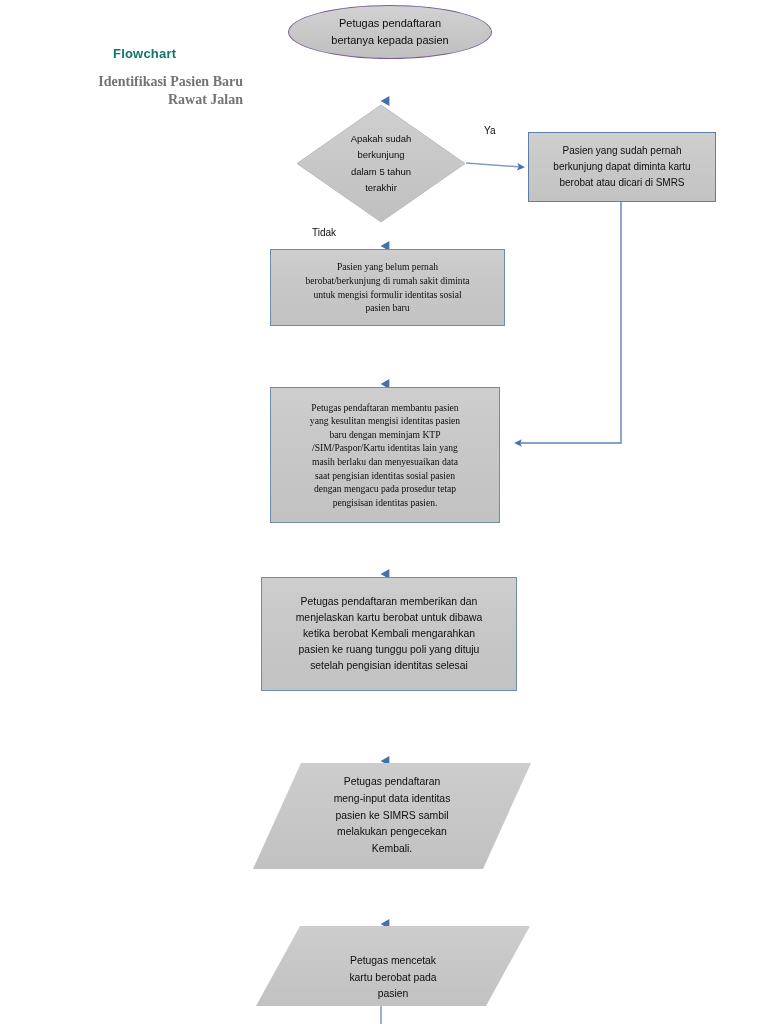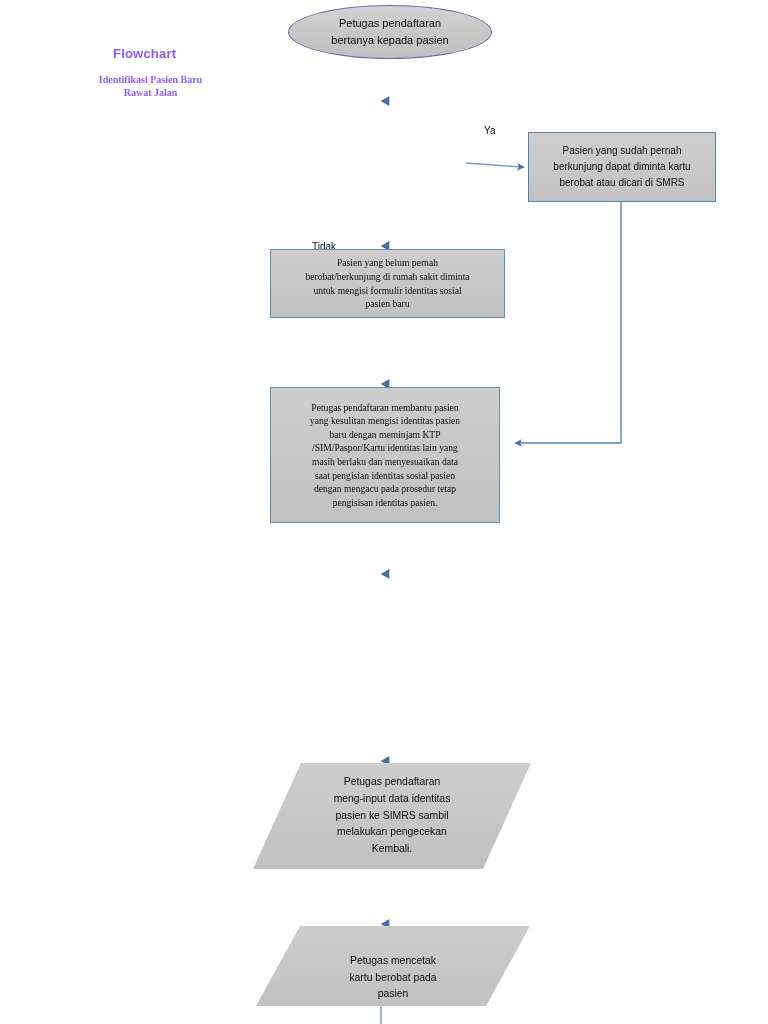--- a/index.html
+++ b/index.html
@@ -14,24 +14,24 @@
   svg.layer{position:absolute;left:0;top:0;width:768px;height:1024px;pointer-events:none;}
 
   .node{position:absolute;box-sizing:border-box;display:flex;align-items:center;justify-content:center;}
   .node .txt{
     width:100%;text-align:center;color:#0d0d0d;
     line-height:1.30;padding:0 6px;box-sizing:border-box;
     white-space:pre-line;
   }
 
   
-  .title-a{position:absolute;font-weight:bold;font-size:13px;color:#8b5cf6;
+  .title-a{position:absolute;font-weight:bold;font-size:13px;color:#0f766e;
            font-family:"Liberation Sans",sans-serif;letter-spacing:.2px;}
-  .title-b{position:absolute;font-weight:bold;font-size:10px;color:#8b5cf6;
-           font-family:"Liberation Serif",serif;text-align:center;line-height:1.30;
+  .title-b{position:absolute;font-weight:bold;font-size:14px;color:#737373;
+           font-family:"Liberation Serif",serif;text-align:right;line-height:1.30;
            white-space:pre-line;}
 
   
   .ellipse{
     border-radius:50%;
     background:linear-gradient(180deg,#d2d2d2 0%,#c7c7c7 55%,#c0c0c0 100%);
     border:1.3px solid #7a5f9b;
   }
   .ellipse .txt{font-size:11px;font-family:"Liberation Sans",sans-serif;line-height:1.55;}
 
@@ -112,48 +112,70 @@
 
   <div class="title-a" style="left:113px;top:46px;">Flowchart</div>
   <div class="title-b" style="left:58px;top:73px;width:185px;">Identifikasi Pasien Baru
 Rawat Jalan</div>
 
   <div class="node ellipse" style="left:288px;top:5px;width:204px;height:54px;">
     <div class="txt">Petugas pendaftaran
 bertanya kepada pasien</div>
   </div>
 
+  <div class="diamond-wrap" style="left:296px;top:104px;width:170px;height:119px;">
+    <svg width="170" height="119" viewBox="0 0 170 119">
+      <defs>
+        <linearGradient id="dg" x1="0" y1="0" x2="0" y2="1">
+          <stop offset="0%" stop-color="#cfcfcf"></stop>
+          <stop offset="100%" stop-color="#c0c0c0"></stop>
+        </linearGradient>
+      </defs>
+      <polygon points="85,1 169,59.5 85,118 1,59.5" fill="url(#dg)" stroke="#bcbcbc" stroke-width="1"></polygon>
+    </svg>
+    <div class="txt">Apakah sudah
+berkunjung
+dalam 5 tahun
+terakhir</div>
+  </div>
 
   <div class="edge-label" style="left:484px;top:125px;">Ya</div>
-  <div class="edge-label" style="left:312px;top:227px;margin-top:14px;">Tidak</div>
+  <div class="edge-label" style="left:312px;top:227px;">Tidak</div>
 
   <div class="node rect-right" style="left:528px;top:132px;width:188px;height:70px;">
     <div class="txt">Pasien yang sudah pernah
 berkunjung dapat diminta kartu
 berobat atau dicari di SMRS</div>
   </div>
 
-  <div class="node rect-serif" style="left:270px;top:249px;width:235px;height:69px;">
+  <div class="node rect-serif" style="left:270px;top:249px;width:235px;height:77px;">
     <div class="txt">Pasien yang belum pernah
 berobat/berkunjung di rumah sakit diminta
 untuk mengisi formulir identitas sosial
 pasien baru</div>
   </div>
 
   <div class="node rect-serif" style="left:270px;top:387px;width:230px;height:136px;">
     <div class="txt">Petugas pendaftaran membantu pasien
 yang kesulitan mengisi identitas pasien
 baru dengan meminjam KTP
 /SIM/Paspor/Kartu identitas lain yang
 masih berlaku dan menyesuaikan data
 saat pengisian identitas sosial pasien
 dengan mengacu pada prosedur tetap
 pengisisan identitas pasien.</div>
   </div>
 
+  <div class="node rect-sans" style="left:261px;top:577px;width:256px;height:114px;">
+    <div class="txt">Petugas pendaftaran memberikan dan
+menjelaskan kartu berobat untuk dibawa
+ketika berobat Kembali mengarahkan
+pasien ke ruang tunggu poli yang dituju
+setelah pengisian identitas selesai</div>
+  </div>
 
   <div class="para-wrap" style="left:253px;top:763px;width:278px;height:106px;">
     <svg width="278" height="106" viewBox="0 0 278 106">
       <defs>
         <linearGradient id="pg1" x1="0" y1="0" x2="0" y2="1">
           <stop offset="0%" stop-color="#cdcdcd"></stop>
           <stop offset="100%" stop-color="#c1c1c1"></stop>
         </linearGradient>
       </defs>
       <polygon points="48,0 278,0 230,106 0,106" fill="url(#pg1)"></polygon>

